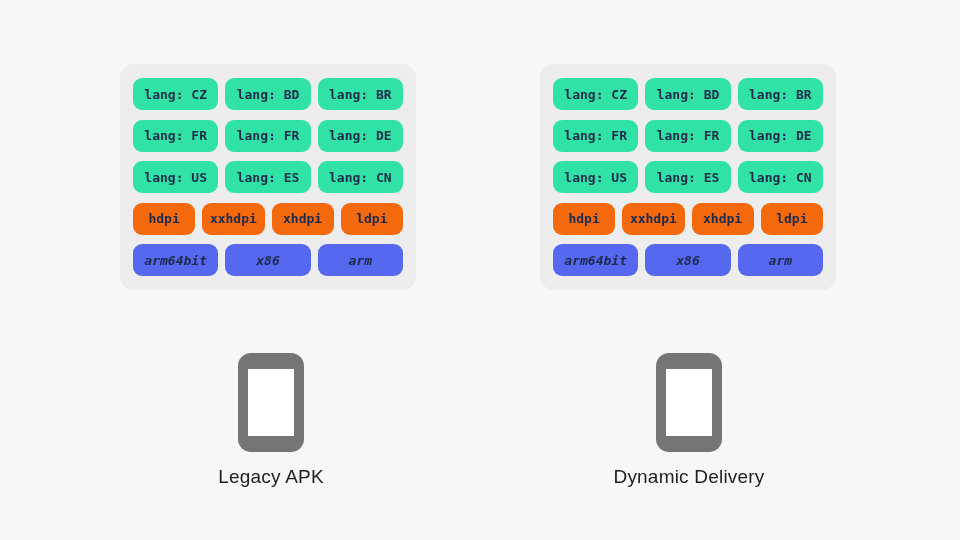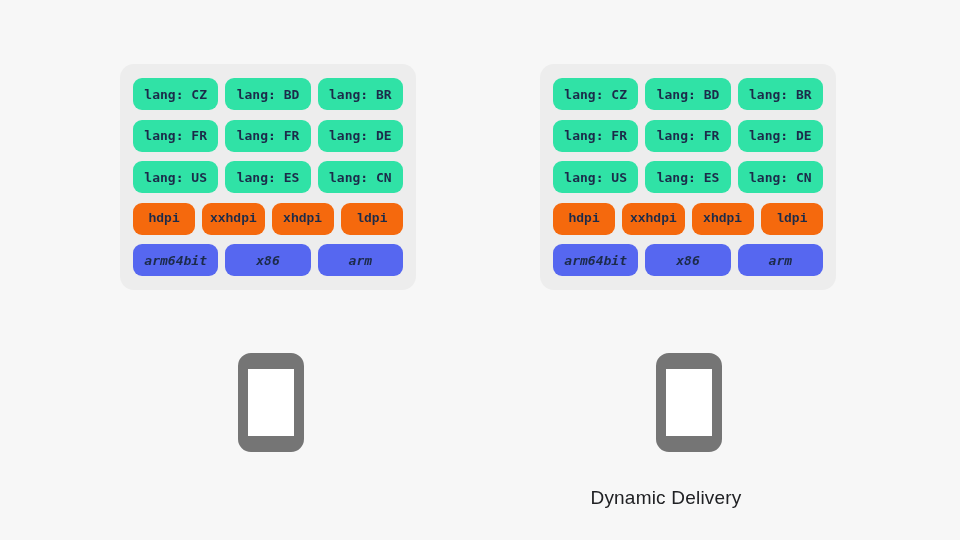--- a/index.html
+++ b/index.html
@@ -22,40 +22,40 @@
   .chip-row { display:flex; gap:7px; }
   .chip {
     flex:1; height:32px; border-radius:9px;
     display:flex; align-items:center; justify-content:center;
     font-family:"DejaVu Sans Mono","Liberation Mono", monospace;
     font-size:13px; font-weight:600;
     color:var(--chip_text, #1c2b4a);
     white-space:nowrap;
   }
   .chip-green  { background:var(--green,  #30e2a6); }
-  .chip-orange { background:var(--orange, #f5690d);font-family:Liberation Mono, monospace; }
+  .chip-orange { background:var(--orange, #f5690d); }
   .chip-blue   { background:var(--blue,   #5667f0);font-style:italic; }
   .phone {
     position:absolute; top:353px; width:66px; height:99px;
     background:#ffffff;
     border-style:solid;
     border-color:var(--phone_gray, #757575);
     border-width:16px 10px;
     border-radius:13px;
   }
   .phone-left  { left:238px; }
   .phone-right { left:656px; }
   .phone-label {
     position:absolute; top:466px; width:300px;
     text-align:center;
     font-size:19px; color:var(--label_text, #202124);
     letter-spacing:0.2px;
   }
   .phone-label-left  { left:121px; }
-  .phone-label-right { left:516px;margin-top:21px; }
+  .phone-label-right { left:539px; }
 </style>
 </head>
 <body>
 
 <div class="stage">
 
   <div class="panel panel-left">
     <div class="chip-row">
       <span class="chip chip-green">lang: CZ</span>
       <span class="chip chip-green">lang: BD</span>
@@ -109,15 +109,16 @@
     <div class="chip-row">
       <span class="chip chip-blue">arm64bit</span>
       <span class="chip chip-blue">x86</span>
       <span class="chip chip-blue">arm</span>
     </div>
   </div>
 
   <div class="phone phone-left"></div>
   <div class="phone phone-right"></div>
 
+  <div class="phone-label phone-label-left">Legacy APK</div>
   <div class="phone-label phone-label-right">Dynamic Delivery</div>
 
 </div>
 
 </body></html>

